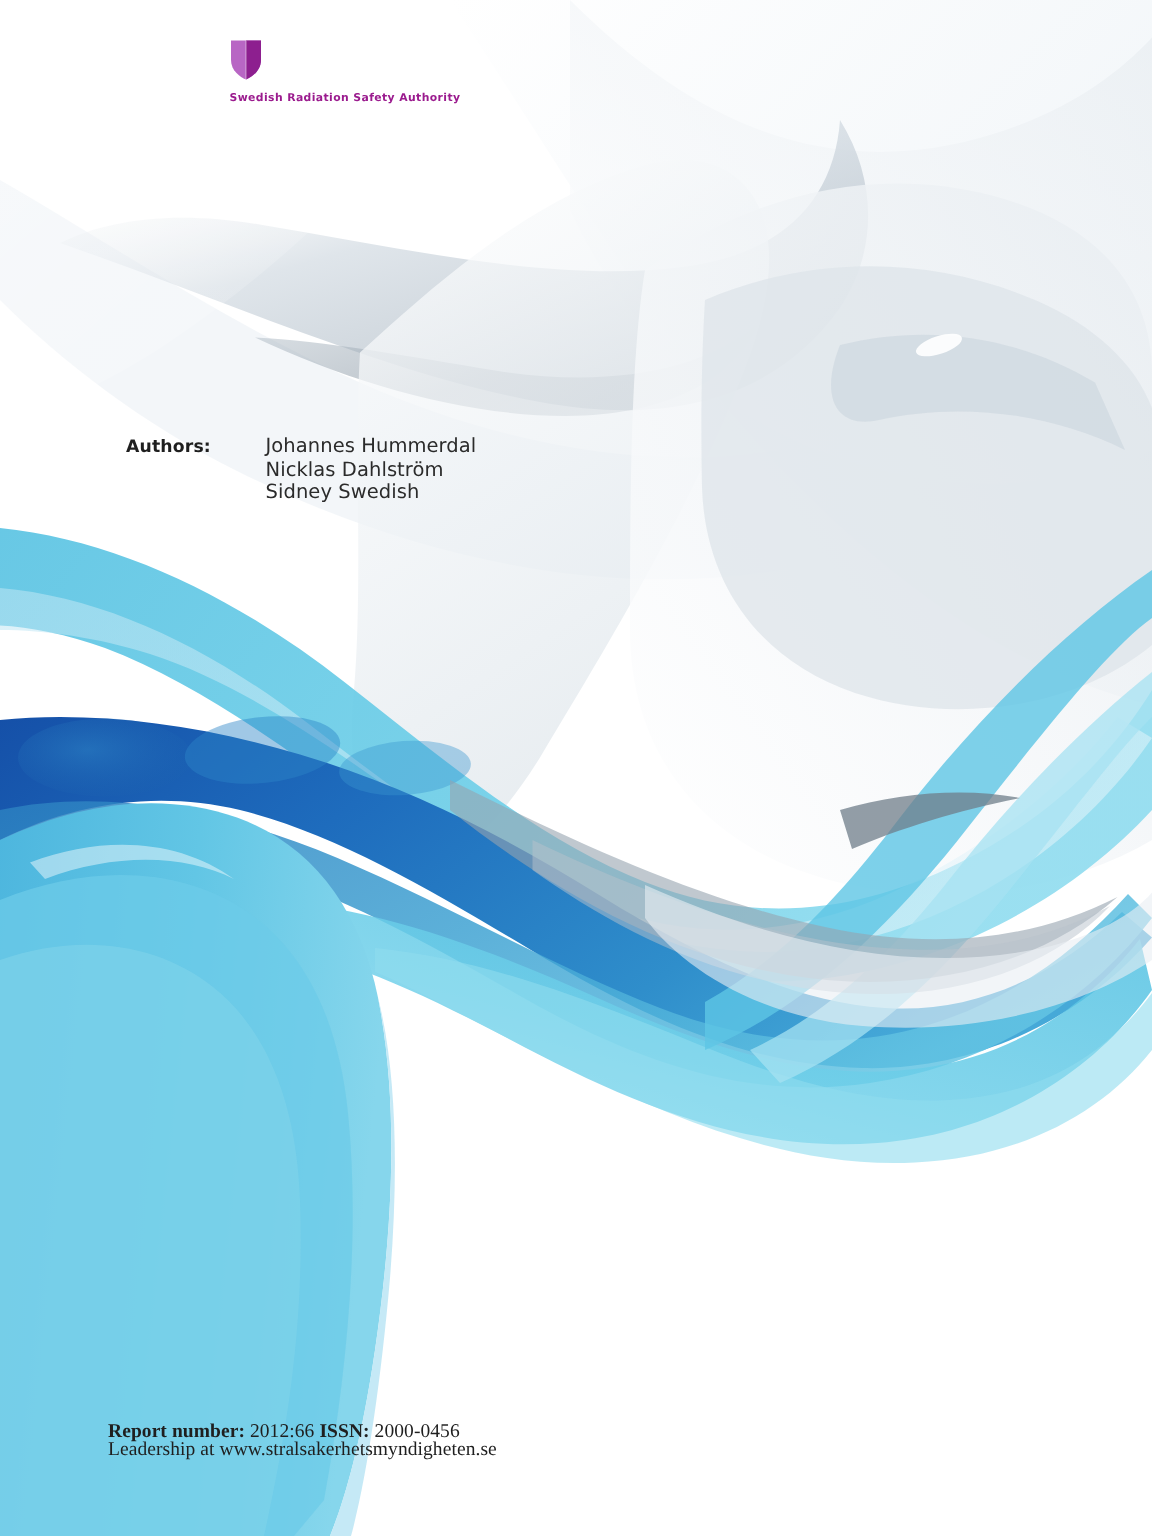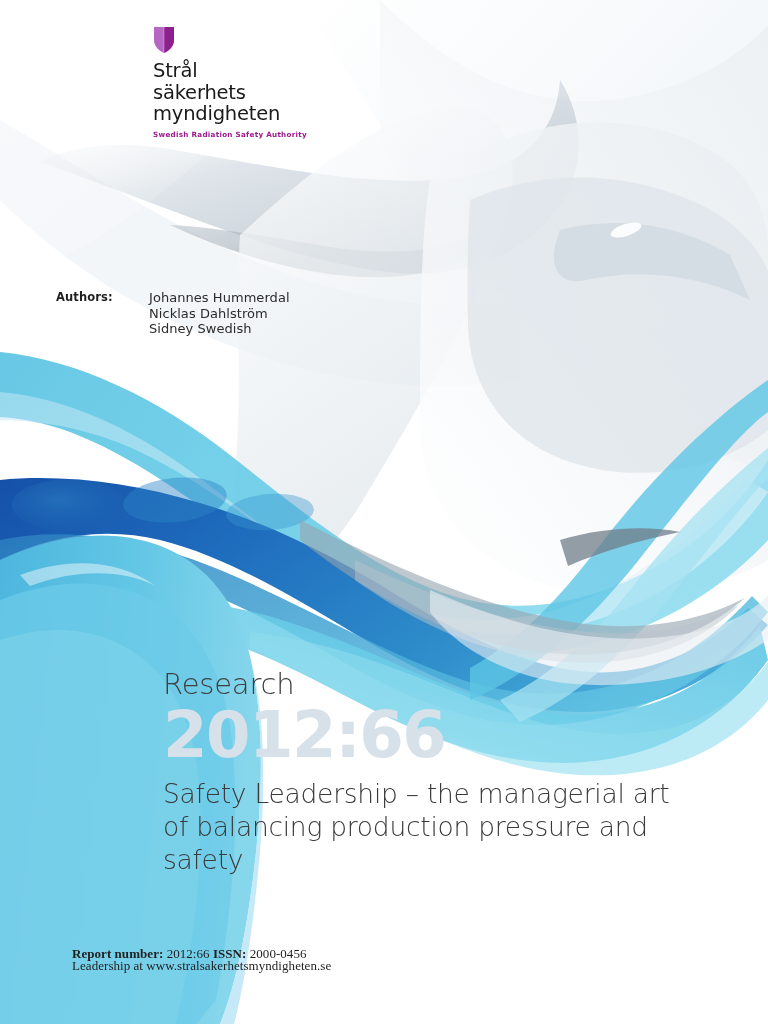--- a/index.html
+++ b/index.html
@@ -52,21 +52,21 @@
     font-family: "DejaVu Sans", sans-serif;
     font-size: 7.2px;
     font-weight: 700;
     letter-spacing: 0.28px;
     color: #9b1b8e;
   }
 
   
   .authors-block {
     position: absolute;
-    left: 56px;
+    left: 84px;
     top: 290px;
     display: flex;
     align-items: flex-start;
   }
   .authors-label {
     font-family: "DejaVu Sans", sans-serif;
     font-size: 11.5px;
     font-weight: 700;
     color: #1f1f1f;
     width: 93px;
@@ -306,39 +306,31 @@
 
     <path d="M0,0 L330,0 C280,90 200,170 110,230 C72,255 34,272 0,282 Z" fill="url(#gSheen)" opacity="0.5"></path>
   </svg>
 
   <div class="logo-block">
     <svg class="logo-shield" viewBox="0 0 22 28" xmlns="http://www.w3.org/2000/svg">
       <path d="M1,1 L21,1 L21,14 C21,21 15,25.5 11,27 C7,25.5 1,21 1,14 Z" fill="#b866c4"></path>
       <path d="M11,1 L21,1 L21,14 C21,21 15,25.5 11,27 Z" fill="#8d1f8f"></path>
       <path d="M11,1 L11,27" stroke="#ffffff" stroke-width="0.6" opacity="0.55"></path>
     </svg>
-    <div class="logo-word">Strål
-säkerhets
-myndigheten</div>
     <div class="logo-sub">Swedish Radiation Safety Authority</div>
   </div>
 
   <div class="authors-block">
     <div class="authors-label">Authors:</div>
     <div class="authors-names">
       <span>Johannes Hummerdal</span>
       <span>Nicklas Dahlström</span>
       <span>Sidney Swedish</span>
     </div>
   </div>
 
-  <div class="title-block">
-    <div class="kicker">Research</div>
-    <div class="bignum">2012:66</div>
-    <div class="maintitle">Safety Leadership – the managerial art of balancing production pressure and safety</div>
-  </div>
 
   <div class="footer-block">
     <span class="footer-line"><span class="footer-strong">Report number:</span><span> </span><span>2012:66</span><span> </span><span class="footer-strong">ISSN:</span><span> </span><span>2000-0456</span></span>
     <span class="footer-line">Leadership at www.stralsakerhetsmyndigheten.se</span>
   </div>
 
 </div>
 
 </body></html>

